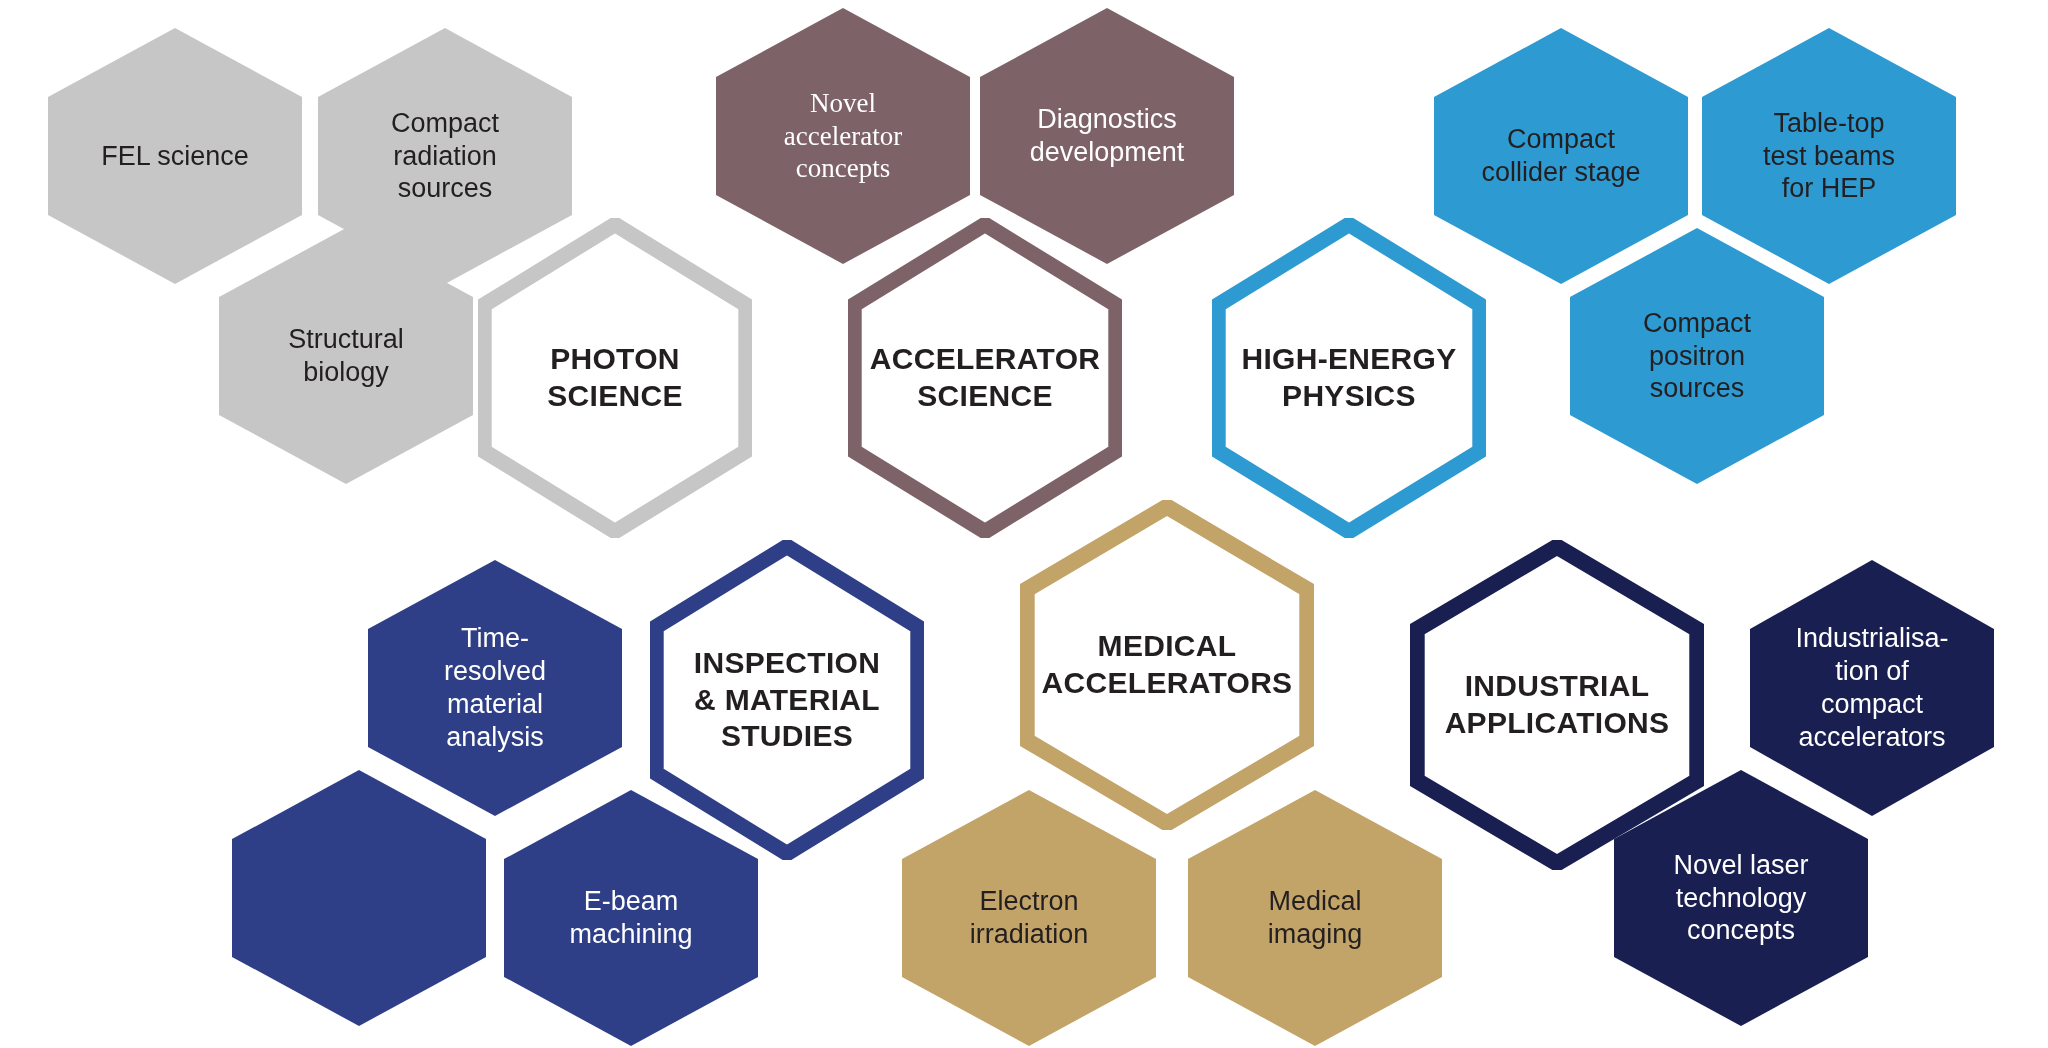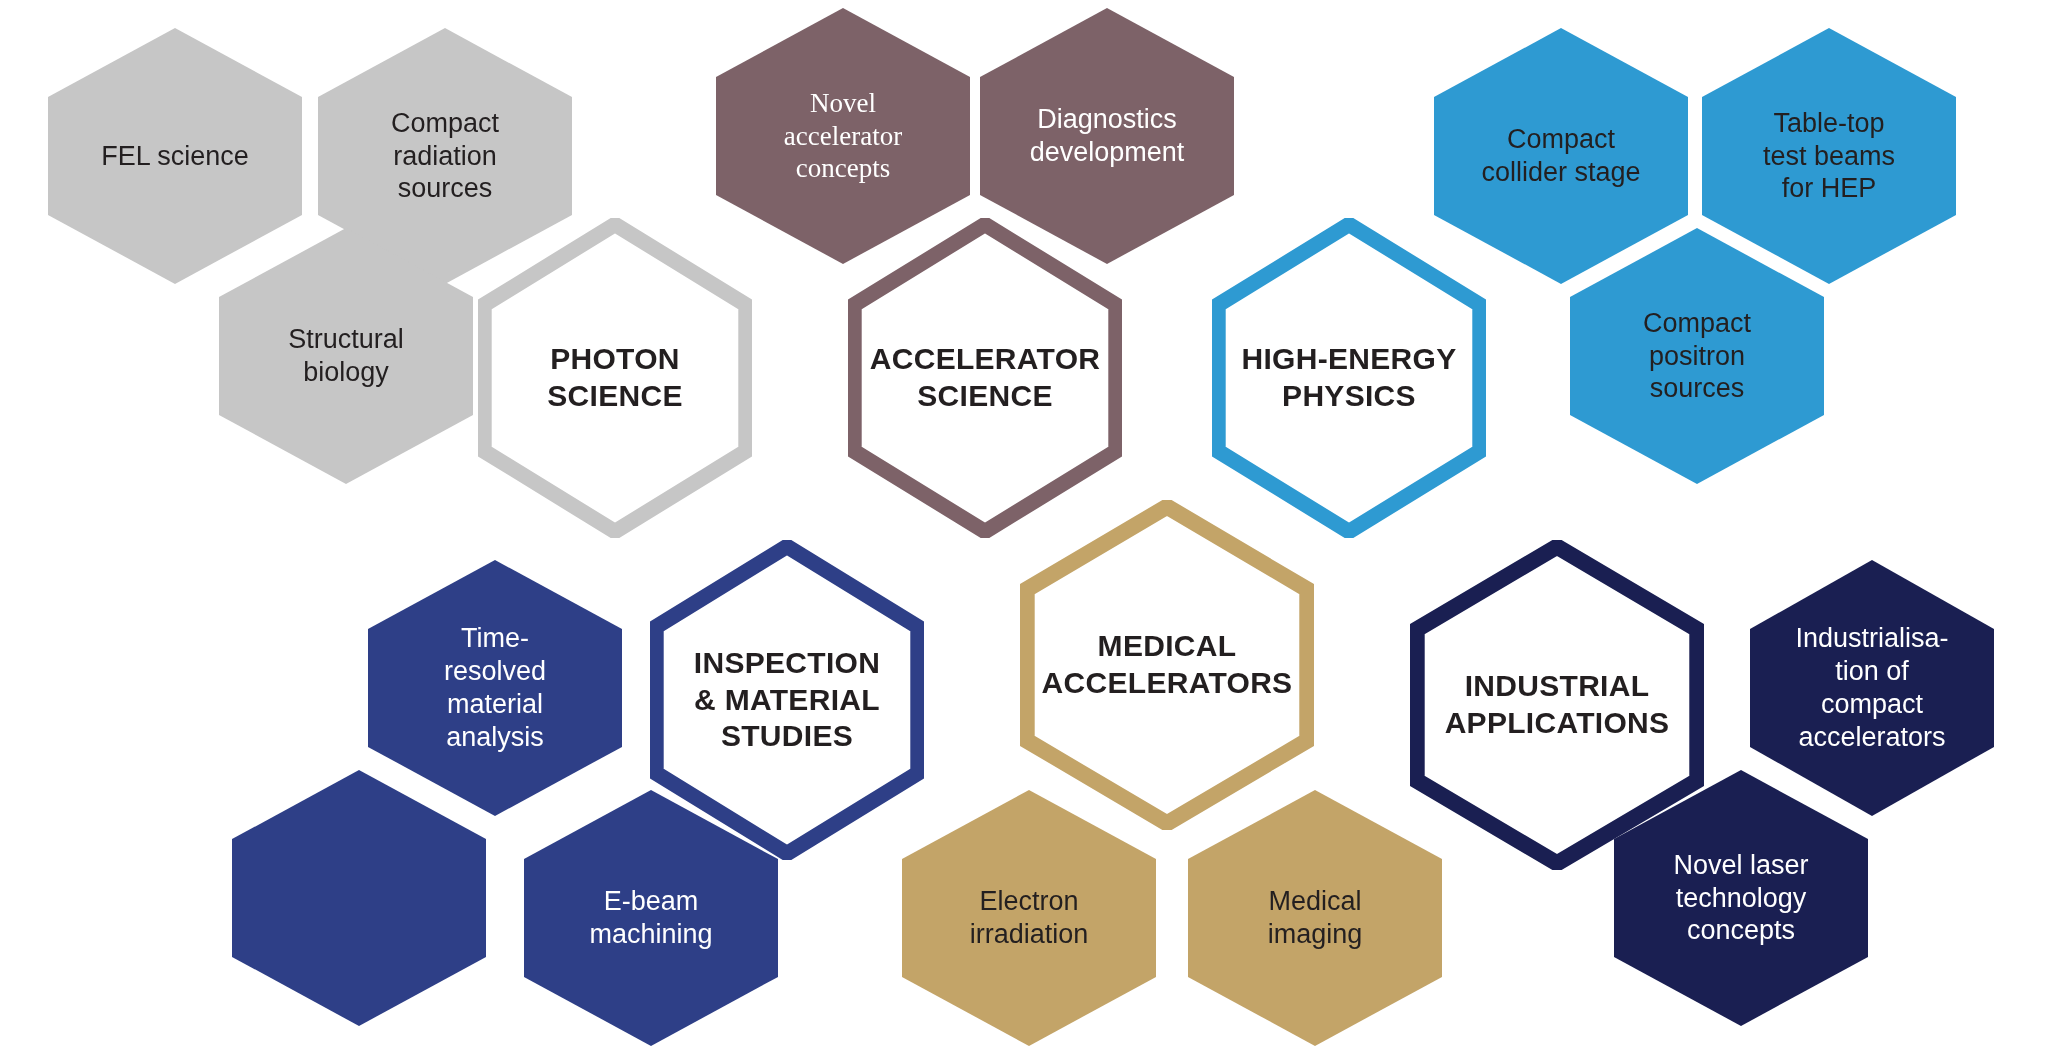--- a/index.html
+++ b/index.html
@@ -163,21 +163,21 @@
     <span class="label t-dark">HIGH-ENERGY
 PHYSICS</span>
   </div>
 
   <div class="hex sat" style="left:232px; top:770px; width:254px; height:256px;">
     <svg viewBox="0 0 100 100" preserveAspectRatio="none">
       <polygon points="50,0 100,27 100,73 50,100 0,73 0,27" fill="#2e3f87"></polygon>
     </svg>
   </div>
 
-  <div class="hex sat" style="left:504px; top:790px; width:254px; height:256px;margin-left:20px;">
+  <div class="hex sat" style="left:504px; top:790px; width:254px; height:256px;">
     <svg viewBox="0 0 100 100" preserveAspectRatio="none">
       <polygon points="50,0 100,27 100,73 50,100 0,73 0,27" fill="#2e3f87"></polygon>
     </svg>
     <span class="label t-light">E-beam
 machining</span>
   </div>
 
   <div class="hex sat" style="left:902px; top:790px; width:254px; height:256px;">
     <svg viewBox="0 0 100 100" preserveAspectRatio="none">
       <polygon points="50,0 100,27 100,73 50,100 0,73 0,27" fill="#c3a468"></polygon>

